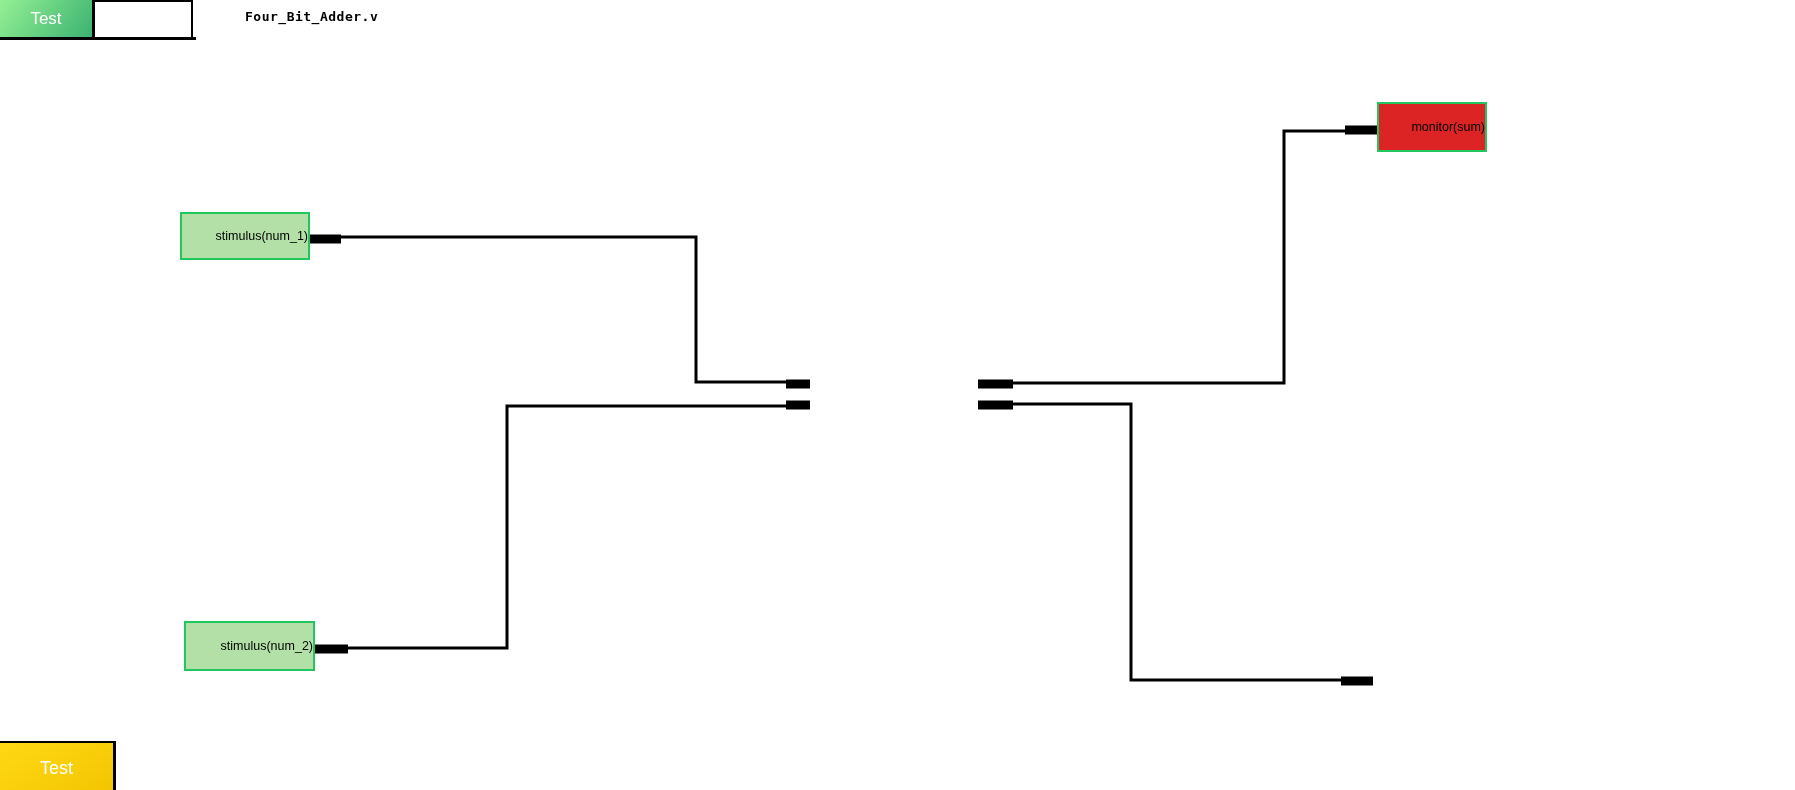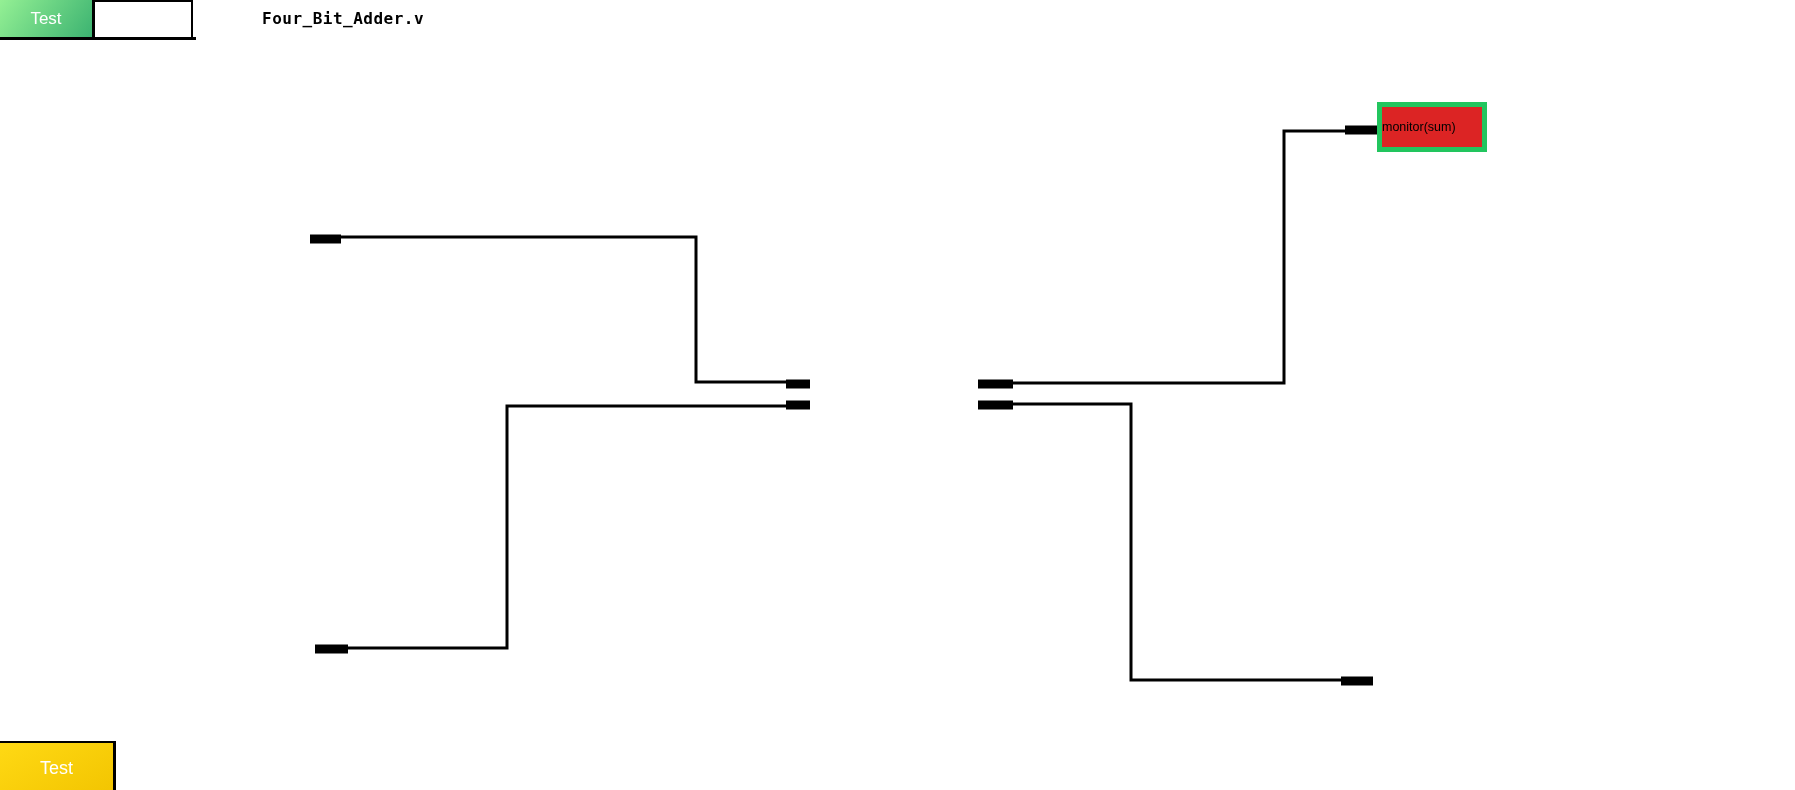--- a/index.html
+++ b/index.html
@@ -20,32 +20,32 @@
     border-right: 3px solid #000;
     color: #ffffff; font-size: 17px;
   }
   .tab-empty {
     width: 98px; background: #ffffff;
     border-top: 2px solid #000; border-right: 2px solid #000;
   }
 
   
   .file-title {
-    position: absolute; left: 262px; top: 9px;
+    position: absolute; left: 245px; top: 9px;
     font-family: "DejaVu Sans Mono", monospace;
-    font-size: 16px; font-weight: bold; color: #000;
+    font-size: 13px; font-weight: bold; color: #000;
     letter-spacing: 0.5px;
   }
 
   
   .diagram { position: absolute; left: 0; top: 0; width: 1795px; height: 790px; }
   .diagram svg { position: absolute; left: 0; top: 0; }
   .node {
-    position: absolute; border: 5px solid #22c55e;
-    display: flex; align-items: center; justify-content: flex-start;
+    position: absolute; border: 2px solid #22c55e;
+    display: flex; align-items: center; justify-content: flex-end;
     font-size: 12.5px; color: #000; white-space: nowrap;
   }
   .node.stimulus { background: var(--stimulus-fill); }
   .node.monitor  { background: var(--monitor-fill); }
   .node.dut      { background: var(--dut-fill); }
 
   
   .footer-test-button {
     position: absolute; left: 0; top: 741px; width: 116px; height: 56px;
     background: linear-gradient(150deg, var(--btn-grad-a), var(--btn-grad-b));
@@ -77,20 +77,26 @@
       <polyline points="1011,404 1131,404 1131,680 1343,680" fill="none" stroke="#000000" stroke-width="3"></polyline>
       <line x1="310" y1="239" x2="341" y2="239" stroke="#000000" stroke-width="9"></line>
       <line x1="315" y1="649" x2="348" y2="649" stroke="#000000" stroke-width="9"></line>
       <line x1="786" y1="384" x2="810" y2="384" stroke="#000000" stroke-width="9"></line>
       <line x1="786" y1="405" x2="810" y2="405" stroke="#000000" stroke-width="9"></line>
       <line x1="978" y1="384" x2="1013" y2="384" stroke="#000000" stroke-width="9"></line>
       <line x1="978" y1="405" x2="1013" y2="405" stroke="#000000" stroke-width="9"></line>
       <line x1="1345" y1="130" x2="1377" y2="130" stroke="#000000" stroke-width="9"></line>
       <line x1="1341" y1="681" x2="1373" y2="681" stroke="#000000" stroke-width="9"></line>
     </svg>
+    <div class="node stimulus" style="left: 180px; top: 212px; width: 130px; height: 48px;">
+      <span>stimulus(num_1)</span>
+    </div>
+    <div class="node stimulus" style="left: 184px; top: 621px; width: 131px; height: 50px;">
+      <span>stimulus(num_2)</span>
+    </div>
     <div class="node monitor" style="left: 1377px; top: 102px; width: 110px; height: 50px;">
       <span>monitor(sum)</span>
     </div>
   </div>
 
 <div class="footer-test-button">
   <span>Test</span>
 </div>
 
 </body></html>

